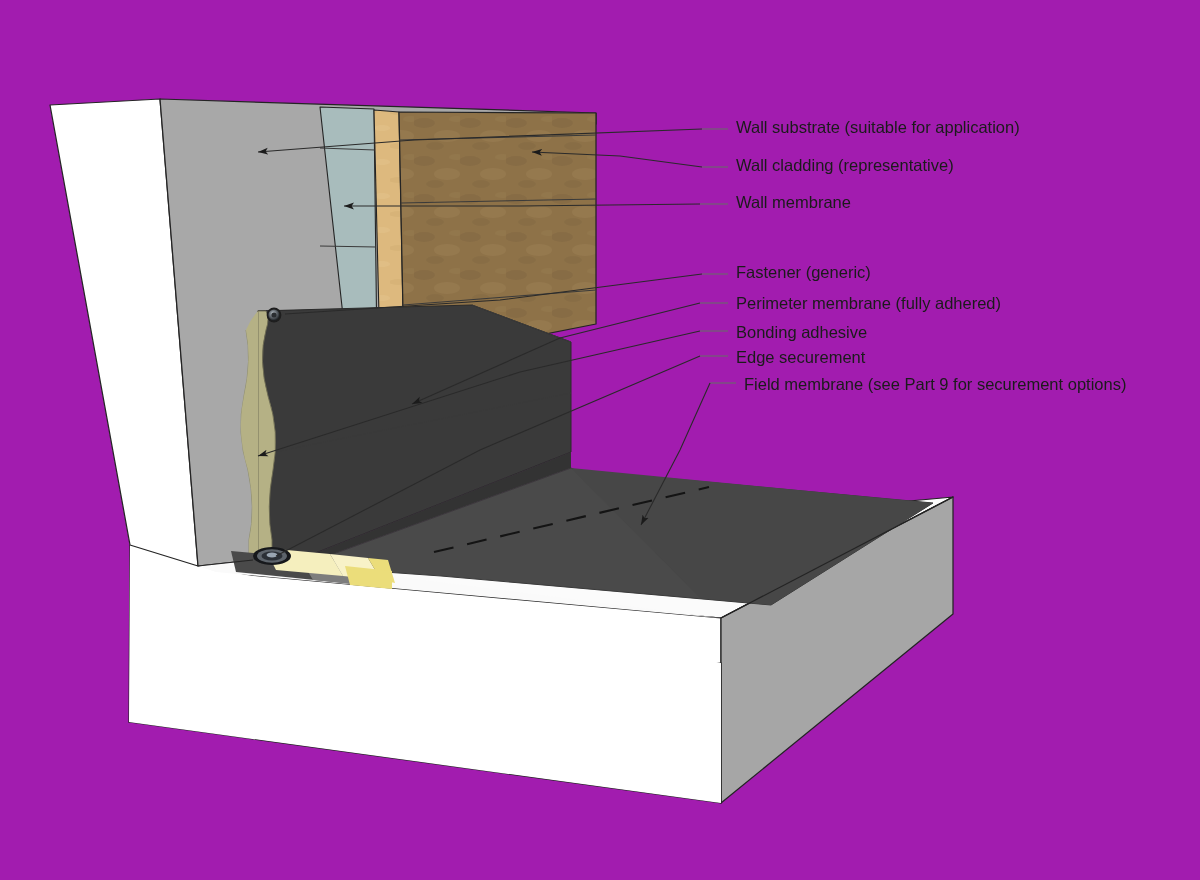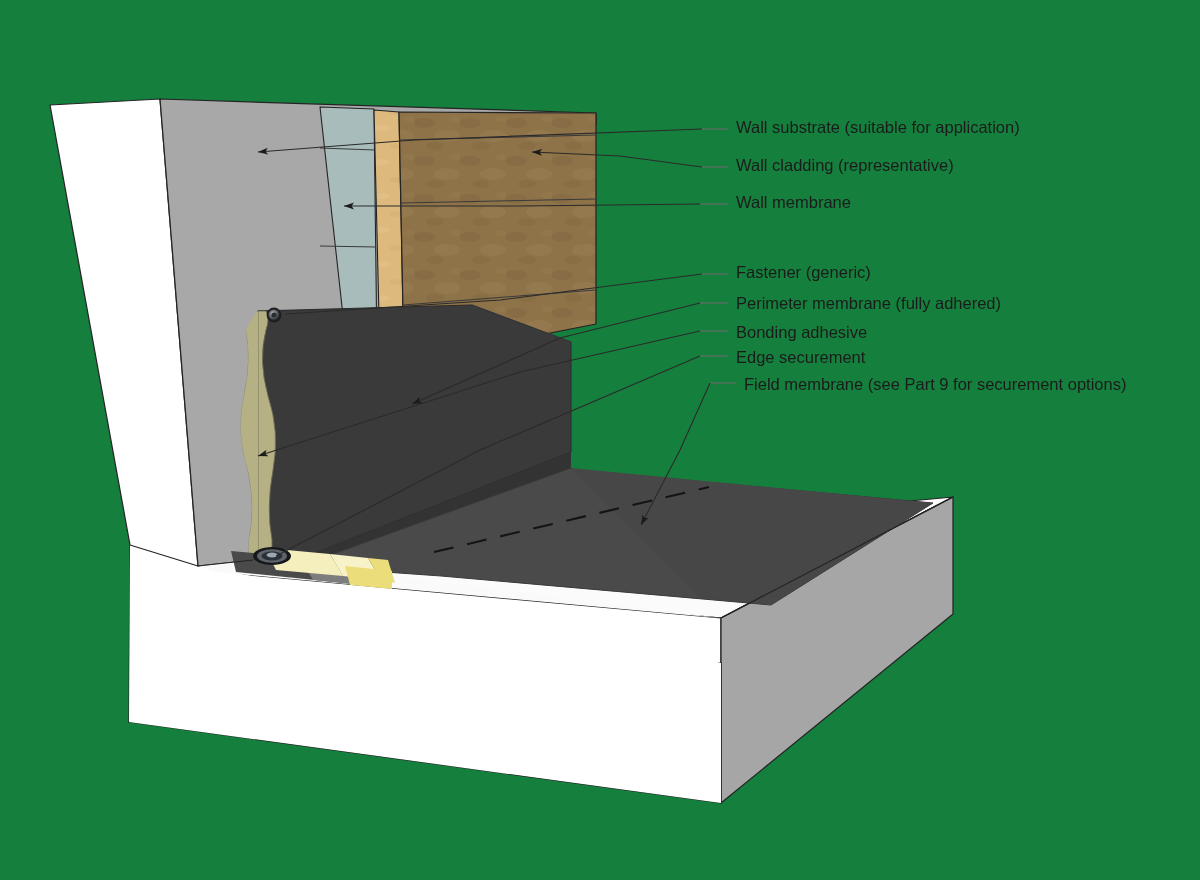--- a/index.html
+++ b/index.html
@@ -4,21 +4,21 @@
 <style>
   html, body {
     margin: 0;
     padding: 0;
     background: #ffffff;
   }
   #stage {
     position: relative;
     width: 1200px;
     height: 880px;
-    background: #15803d;
+    background: #a21caf;
     overflow: hidden;
     font-family: "Liberation Sans", sans-serif;
   }
   #drawing {
     position: absolute;
     left: 0;
     top: 0;
     width: 1200px;
     height: 880px;
     display: block;

